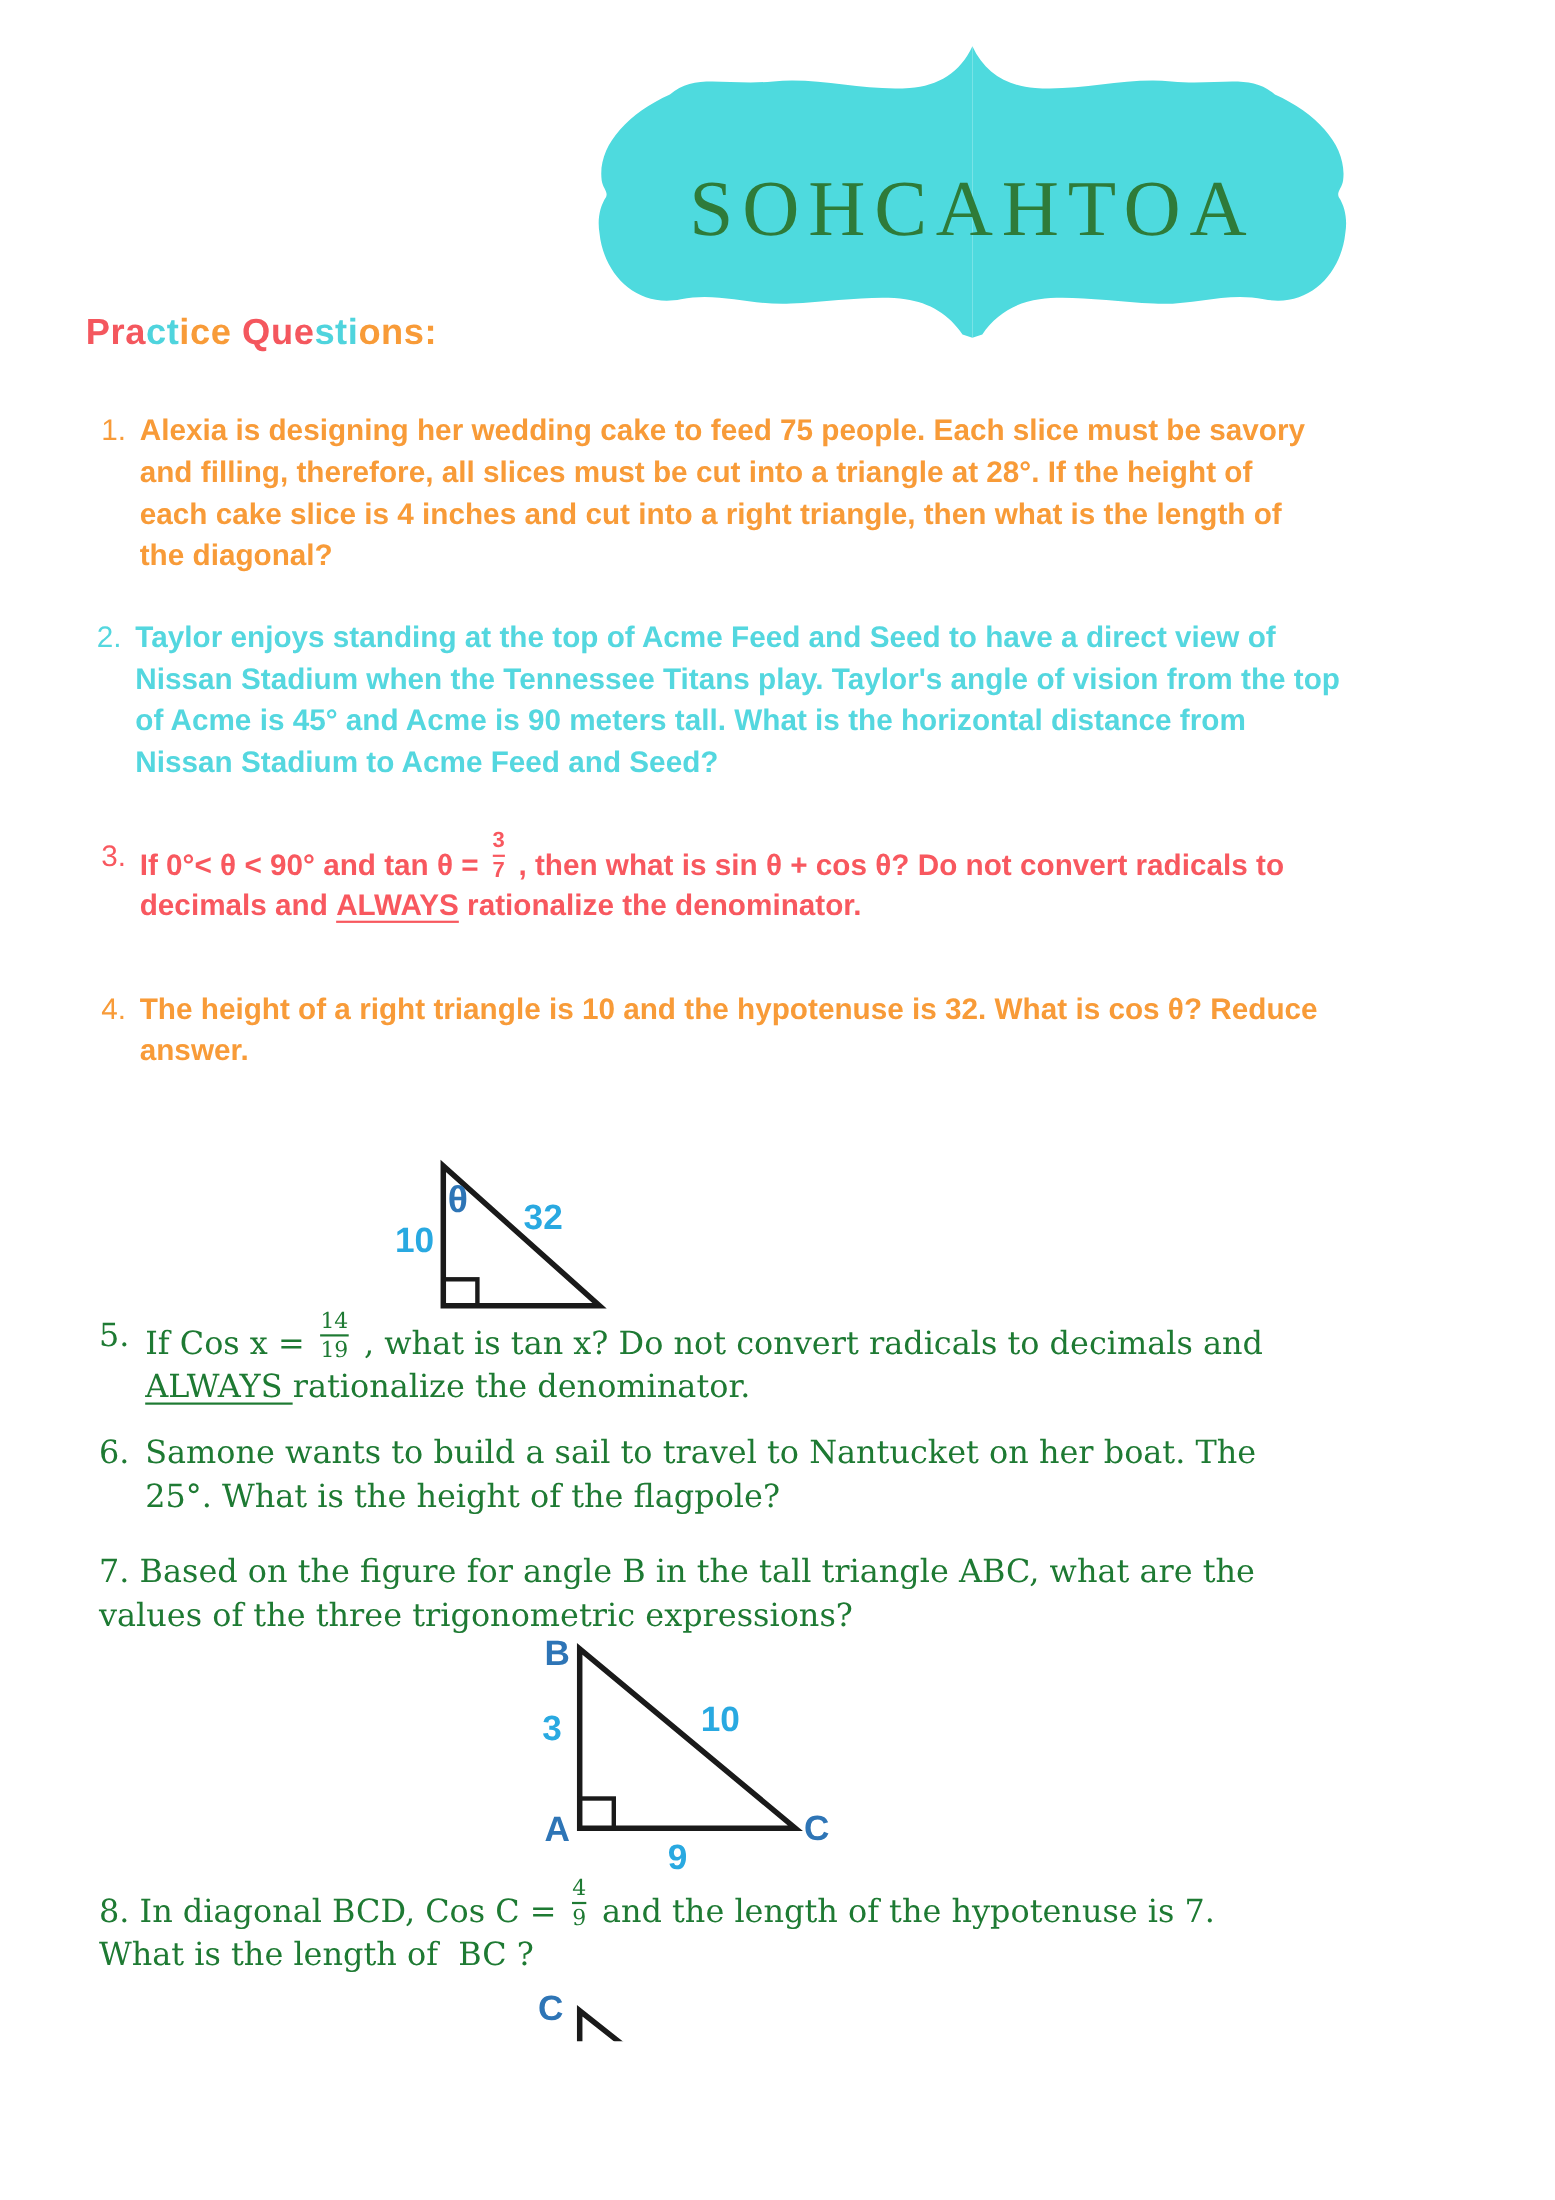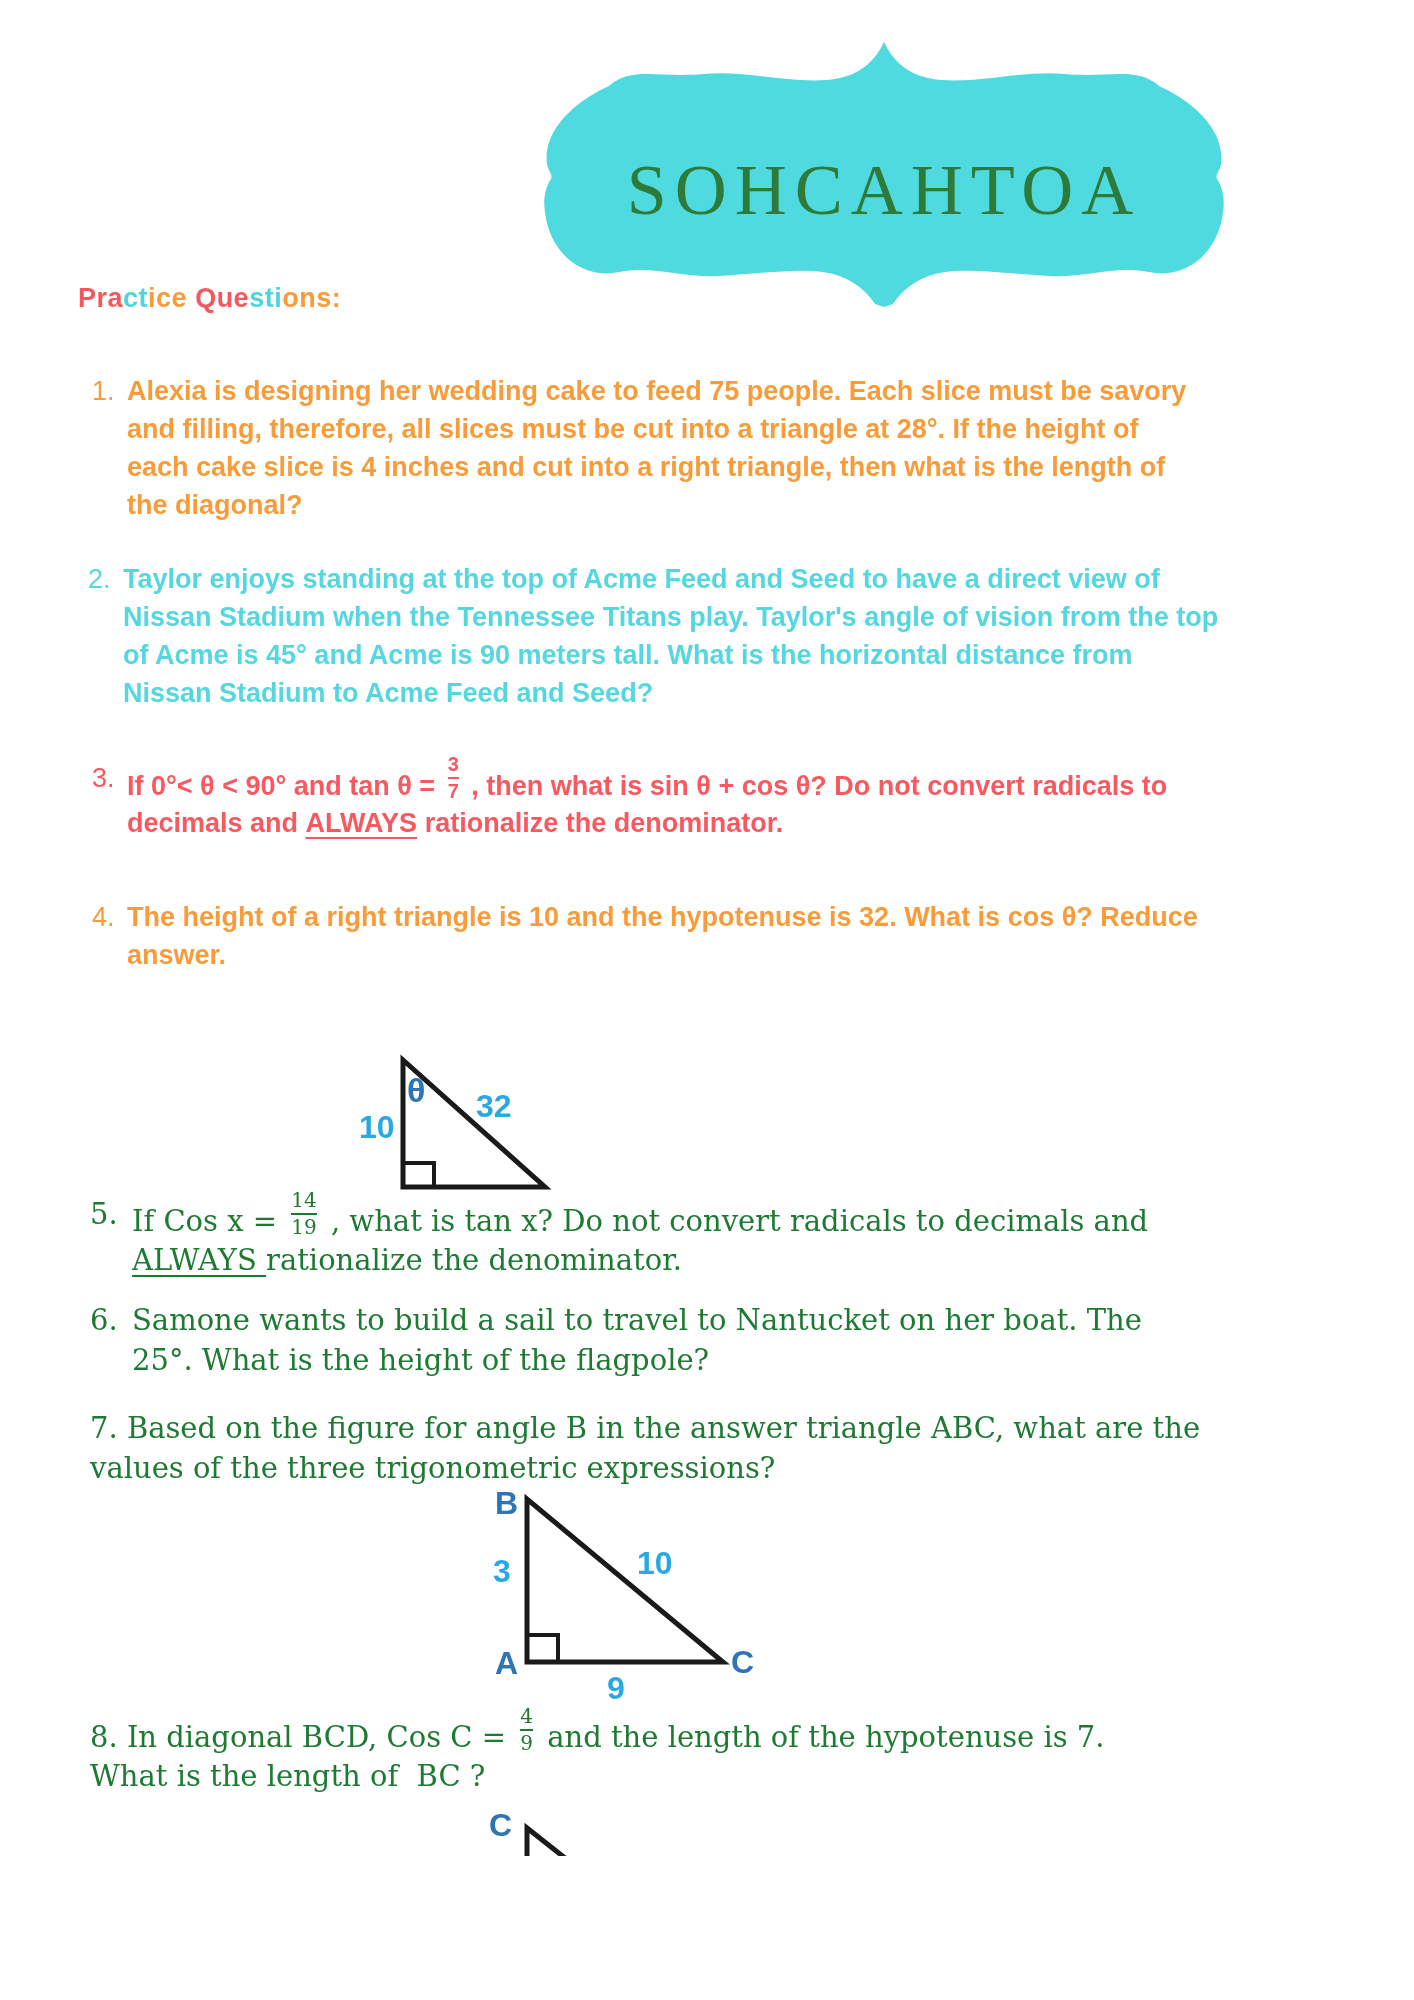--- a/index.html
+++ b/index.html
@@ -7,21 +7,21 @@
         font-family:"Liberation Sans",sans-serif;}
 
   
   .banner{position:absolute;left:525px;top:36px;width:718px;height:272px;}
   .banner svg{display:block;width:100%;height:100%;}
   .banner-shape{fill:var(--banner_fill);}
   .banner-title{fill:var(--banner_text);font-family:"Liberation Serif",serif;
                 font-size:72px;letter-spacing:8px;font-weight:400;}
 
   
-  .heading{position:absolute;left:78px;top:283px;font-size:27px;font-weight:bold;
+  .heading{position:absolute;left:78px;top:283px;font-size:33px;font-weight:bold;
            letter-spacing:0.5px;white-space:pre;}
 
   
   .q{position:absolute;display:flex;align-items:flex-start;}
   .q .qnum{flex:0 0 auto;display:flex;align-items:center;white-space:pre;}
   .q .qlines{flex:1 1 auto;}
   .qline{display:flex;align-items:center;white-space:pre;}
   .qline span{white-space:pre;}
   .sans{font-family:"Liberation Sans",sans-serif;font-size:27px;}
   .sans .qline{height:38px;font-weight:bold;}
@@ -125,21 +125,21 @@
       </div>
       <div class="q serif q6" style="color: rgb(30, 122, 51);">
         <div class="qnum" style="height: 40px;">6.</div>
         <div class="qlines">
           <div class="qline"><span>Samone wants to build a sail to travel to Nantucket on her boat. The</span></div>
           <div class="qline"><span>25°. What is the height of the flagpole?</span></div>
         </div>
       </div>
       <div class="q serif q7" style="color: rgb(30, 122, 51);">
         <div class="qlines">
-          <div class="qline"><span>7. </span><span>Based on the figure for angle B in the answer triangle ABC, what are the</span></div>
+          <div class="qline"><span>7. </span><span>Based on the figure for angle B in the tall triangle ABC, what are the</span></div>
           <div class="qline"><span>values of the three trigonometric expressions?</span></div>
         </div>
       </div>
       <div class="q serif q8" style="color: rgb(30, 122, 51);">
         <div class="qlines">
           <div class="qline has-frac"><span>8. </span><span>In diagonal BCD, Cos C = </span><span class="frac"><span class="fnum">4</span><span class="fbar"></span><span class="fden">9</span></span><span> and the length of the hypotenuse is 7.</span></div>
           <div class="qline"><span>What is the length of  BC ?</span></div>
         </div>
       </div>
     </div>

